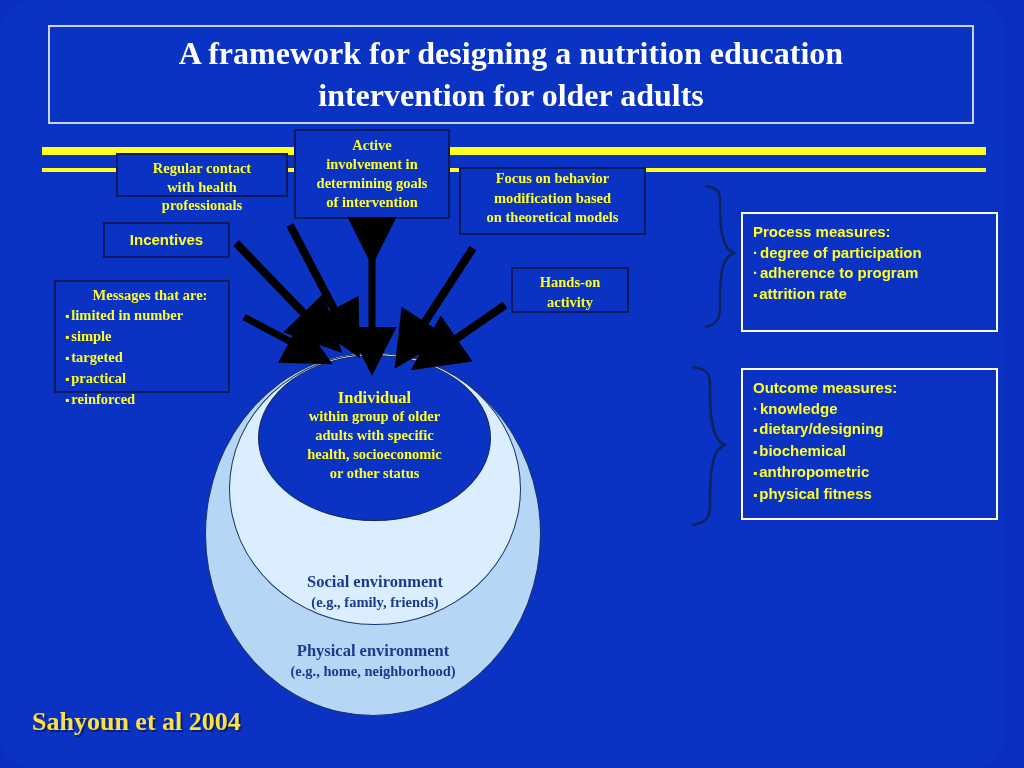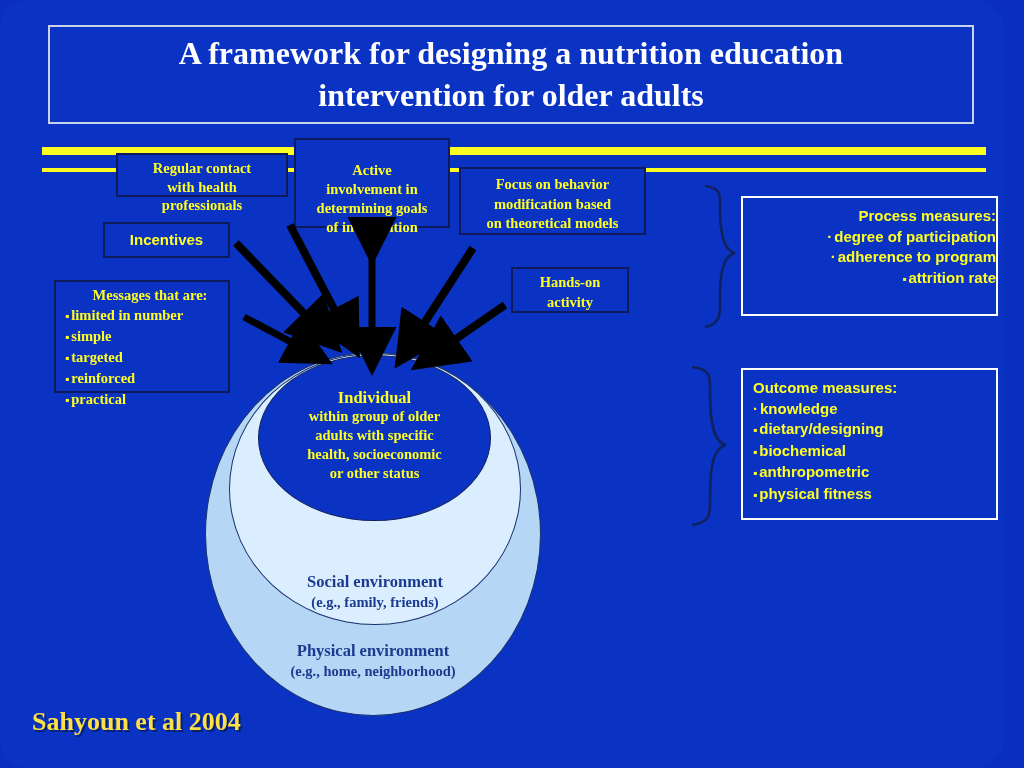--- a/index.html
+++ b/index.html
@@ -61,29 +61,28 @@
   .box.navy-border { border: 2px solid #0d1a5c; background: #0a33c4; }
 
   #box-regular {
     left: 116px; top: 153px; width: 172px; height: 44px;
     font-size: 14.5px; line-height: 18.5px;
     padding-top: 4px;
   }
   #box-regular .overflow { display: block; }
 
   #box-active {
-    left: 294px; top: 138px; width: 156px; height: 90px;
+    left: 294px; top: 129px; width: 156px; height: 90px;
     font-size: 14.5px; line-height: 19px;
-    padding-top: 21px;
+    padding-top: 5px;
   }
 
   #box-focus {
     left: 459px; top: 167px; width: 187px; height: 68px;
     font-size: 14.5px; line-height: 19.5px;
-    padding-top: 6px;
   }
 
   #box-incentives {
     left: 103px; top: 222px; width: 127px; height: 36px;
     font-family: "Liberation Sans", sans-serif;
     font-size: 15px; line-height: 32px;
   }
 
   #box-hands {
     left: 511px; top: 267px; width: 118px; height: 46px;
@@ -115,21 +114,21 @@
     line-height: 20.5px;
     text-align: left;
     padding: 8px 0 0 10px;
   }
   .measure-box .heading { display: block; }
   .measure-box ul { list-style: none; margin: 0; padding: 0; }
   .measure-box li { white-space: nowrap; }
   .measure-box li.dot::before { content: "\00B7"; margin-right: 2px; font-weight: bold; }
   .measure-box li.square::before { content: "\25AA"; margin-right: 2px; font-size: 12px; }
 
-  #box-process { left: 741px; top: 196px; width: 257px; height: 120px; text-align: right; }
+  #box-process { left: 741px; top: 212px; width: 257px; height: 120px; }
   #box-outcome { left: 741px; top: 368px; width: 257px; height: 152px; }
 
   
   .ellipse {
     position: absolute;
     border-radius: 50%;
     box-sizing: border-box;
   }
   #ellipse-outer {
     left: 205px; top: 352px; width: 336px; height: 364px;
@@ -236,22 +235,22 @@
     <span>Hands-on</span><br>
     <span>activity</span>
   </div>
 
   <div id="box-messages" class="box navy-border">
     <span class="heading">Messages that are:</span>
     <ul>
       <li>limited in number</li>
       <li>simple</li>
       <li>targeted</li>
+      <li>practical</li>
       <li>reinforced</li>
-      <li>practical</li>
     </ul>
   </div>
 
   <div id="ellipse-outer" class="ellipse"></div>
   <div id="ellipse-middle" class="ellipse"></div>
   <div id="ellipse-inner" class="ellipse"></div>
 
   <div id="label-physical" class="ellipse-label">
     <span class="big">Physical environment</span>
     <span>(e.g., home, neighborhood)</span>

